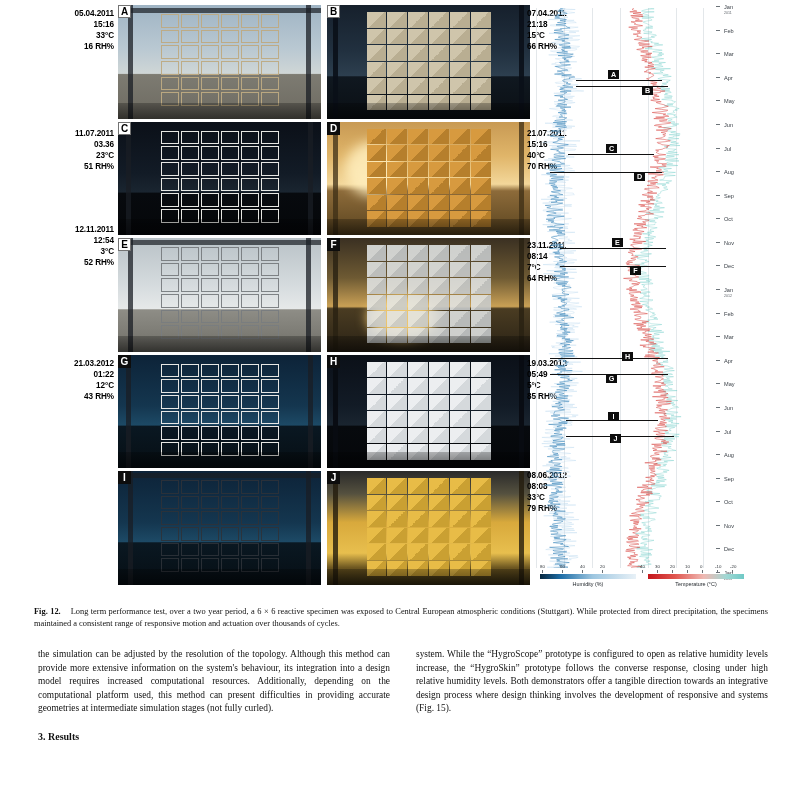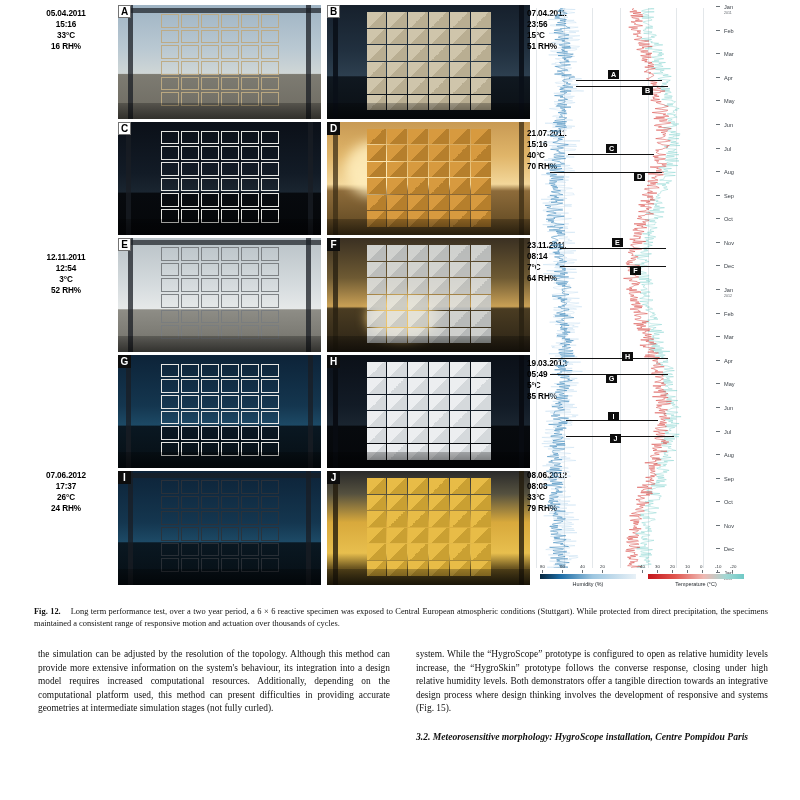--- a/index.html
+++ b/index.html
@@ -23,21 +23,21 @@
 
   .ltag{
     position:absolute;left:0;top:0;width:13px;height:13px;
     background:#ffffff;color:#000;font-family:"Liberation Sans",sans-serif;
     font-size:10px;font-weight:700;line-height:13px;text-align:center;
     z-index:4;box-shadow:0 0 0 1px rgba(0,0,0,.55) inset;
   }
   .ltag.dark{background:#0d0d0d;color:#fff;box-shadow:none;}
 
   .meta{
-    position:absolute;width:96px;text-align:center;
+    position:absolute;width:96px;text-align:right;
     font-family:"Liberation Sans",sans-serif;font-size:8.2px;font-weight:700;
     line-height:11px;color:#000;letter-spacing:-0.1px;
   }
   .meta.lcol{left:18px;}
   .meta.rcol{left:527px;text-align:left;width:100px;}
 
   
   .ph{position:absolute;inset:0;}
   .sky-day{background:linear-gradient(#9fb4c4 0%, #b9c8d2 38%, #cfd6d6 60%, #7d7b72 61%, #6d6a60 100%);}
   .sky-dusk{background:linear-gradient(#16202c 0%, #21303f 40%, #2d3f4f 62%, #101820 63%, #0a0f14 100%);}
@@ -126,31 +126,37 @@
 <div class="page">
 
   <div class="figure">
 
     <div class="meta lcol" style="top:8px">
       <div>05.04.2011</div>
       <div>15:16</div>
       <div>33°C</div>
       <div>16 RH%</div>
     </div>
-    <div class="meta lcol" style="top:252px">
+    <div class="meta lcol" style="top:128px">
+      <div>11.07.2011</div>
+      <div>03.36</div>
+      <div>23°C</div>
+      <div>51 RH%</div>
+    </div>
+    <div class="meta lcol" style="top:224px">
       <div>12.11.2011</div>
       <div>12:54</div>
       <div>3°C</div>
       <div>52 RH%</div>
     </div>
-    <div class="meta lcol" style="top:470px">
-      <div>07.06.2012</div>
-      <div>17:37</div>
-      <div>26°C</div>
-      <div>24 RH%</div>
+    <div class="meta lcol" style="top:358px">
+      <div>21.03.2012</div>
+      <div>01:22</div>
+      <div>12°C</div>
+      <div>43 RH%</div>
     </div>
 
     <div class="photo-grid">
 
       <div class="prow">
         <div class="pcell left">
           <div class="ph sky-day"></div>
           <div class="frame-post" style="left:10px"></div>
           <div class="frame-post" style="right:10px"></div>
           <div class="frame-beam" style="top:3px"></div>
@@ -614,23 +620,23 @@
               <i></i>
             </div>
           <div class="floor"></div>
           <div class="ltag dark">J</div>
         </div>
       </div>
     </div>
 
     <div class="meta rcol" style="top:8px">
       <div>07.04.2011</div>
-      <div>23:56</div>
+      <div>21:18</div>
       <div>15°C</div>
-      <div>51 RH%</div>
+      <div>66 RH%</div>
     </div>
     <div class="meta rcol" style="top:128px">
       <div>21.07.2011</div>
       <div>15:16</div>
       <div>40°C</div>
       <div>70 RH%</div>
     </div>
     <div class="meta rcol" style="top:240px">
       <div>23.11.2011</div>
       <div>08:14</div>
@@ -878,20 +884,20 @@
 
   <div class="caption">
     <b>Fig. 12.</b>
     <span style="display:inline-block;width:5px"></span>
     <span>Long term performance test, over a two year period, a 6 × 6 reactive specimen was exposed to Central European atmospheric conditions (Stuttgart). While protected from direct precipitation, the specimens maintained a consistent range of responsive motion and actuation over thousands of cycles.</span>
   </div>
 
   <div class="cols">
     <div class="col l">
       <p>the simulation can be adjusted by the resolution of the topology. Although this method can provide more extensive information on the system's behaviour, its integration into a design model requires increased computational resources. Additionally, depending on the computational platform used, this method can present difficulties in providing accurate geometries at intermediate simulation stages (not fully curled).</p>
+      <h3 class="sec">3. Results</h3>
     </div>
     <div class="col r">
       <p>system. While the “HygroScope” prototype is configured to open as relative humidity levels increase, the “HygroSkin” prototype follows the converse response, closing under high relative humidity levels. Both demonstrators offer a tangible direction towards an integrative design process where design thinking involves the development of responsive and systems (Fig. 15).</p>
-      <h4 class="sub">3.2. Meteorosensitive morphology: HygroScope installation, Centre Pompidou Paris</h4>
     </div>
   </div>
 
 </div>
 
 </body></html>

